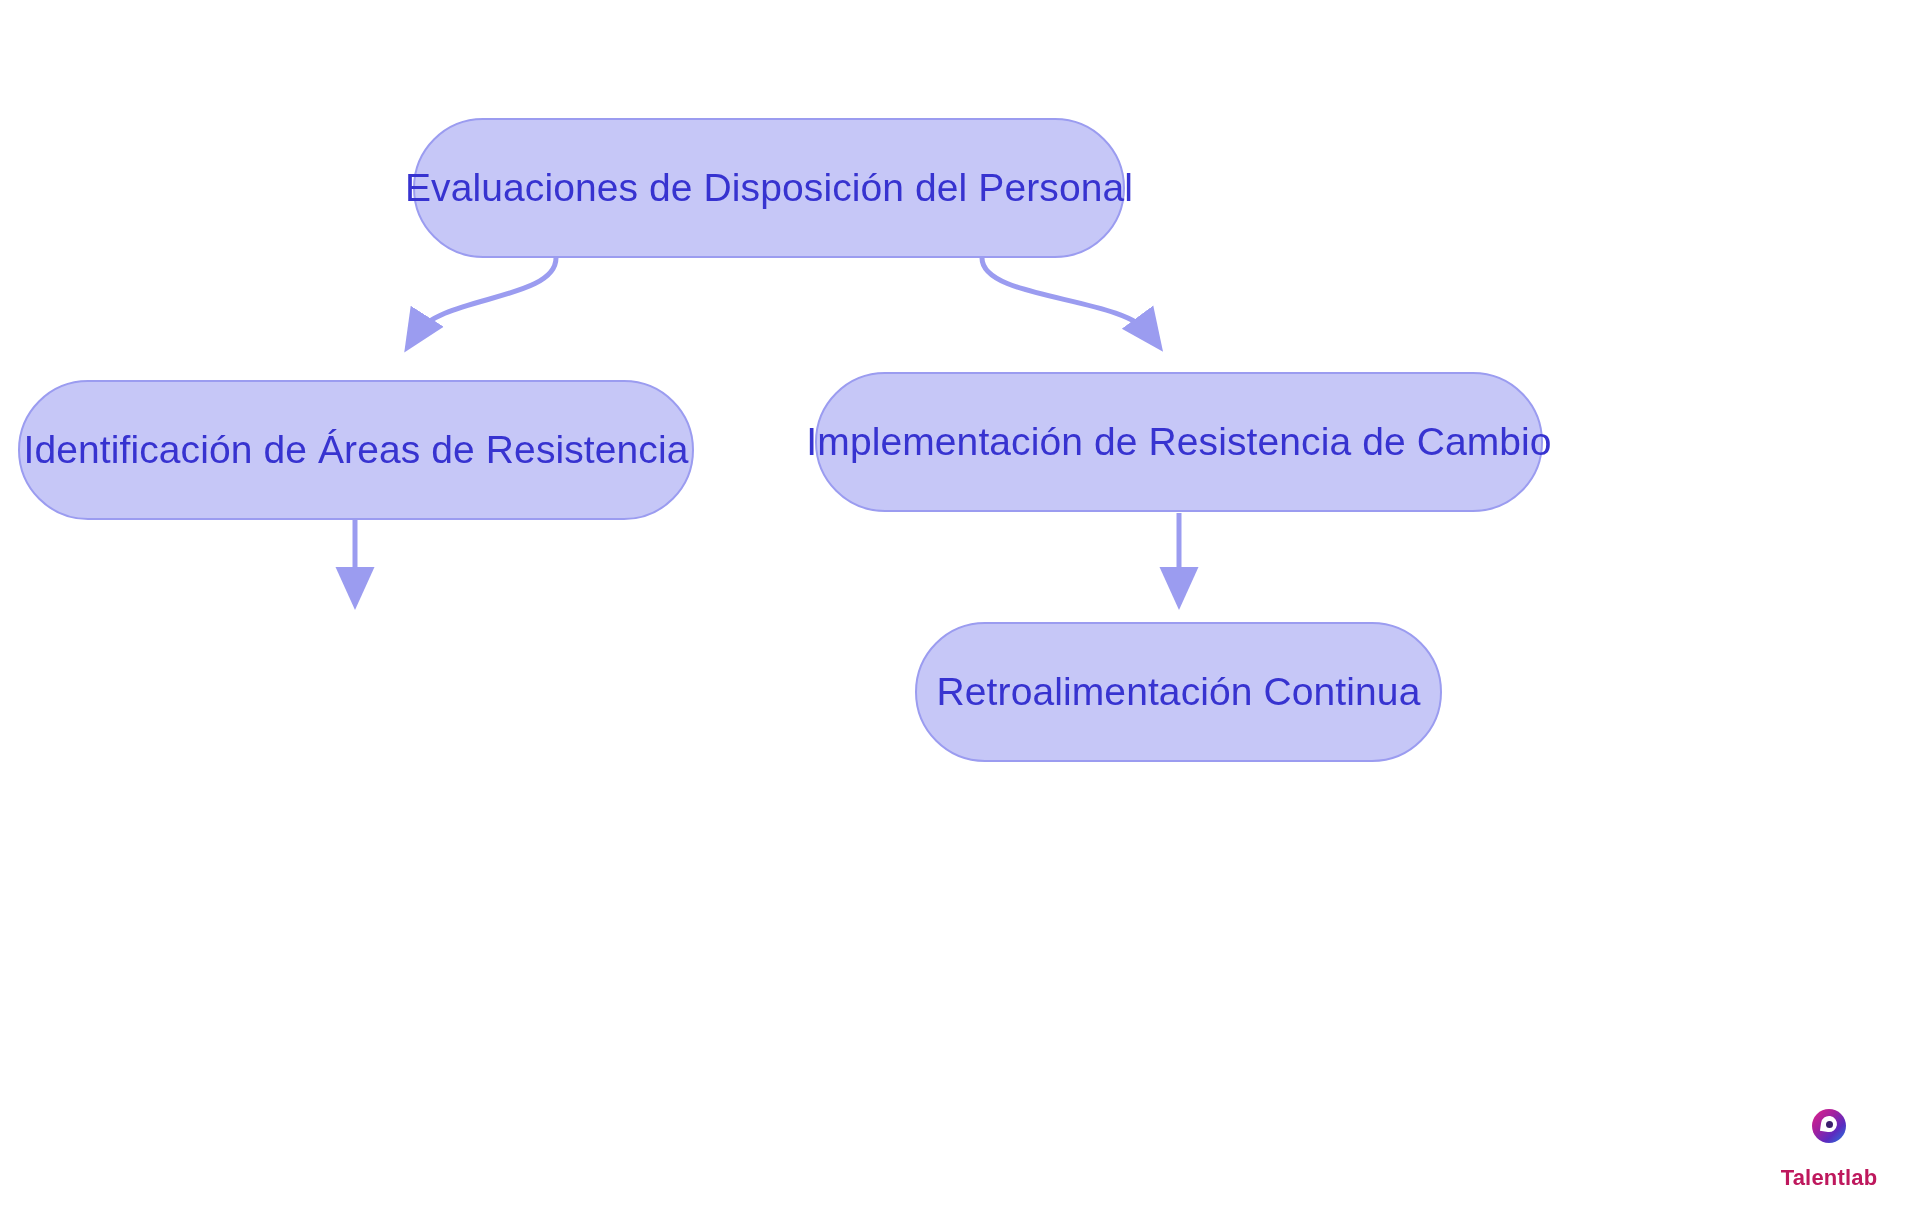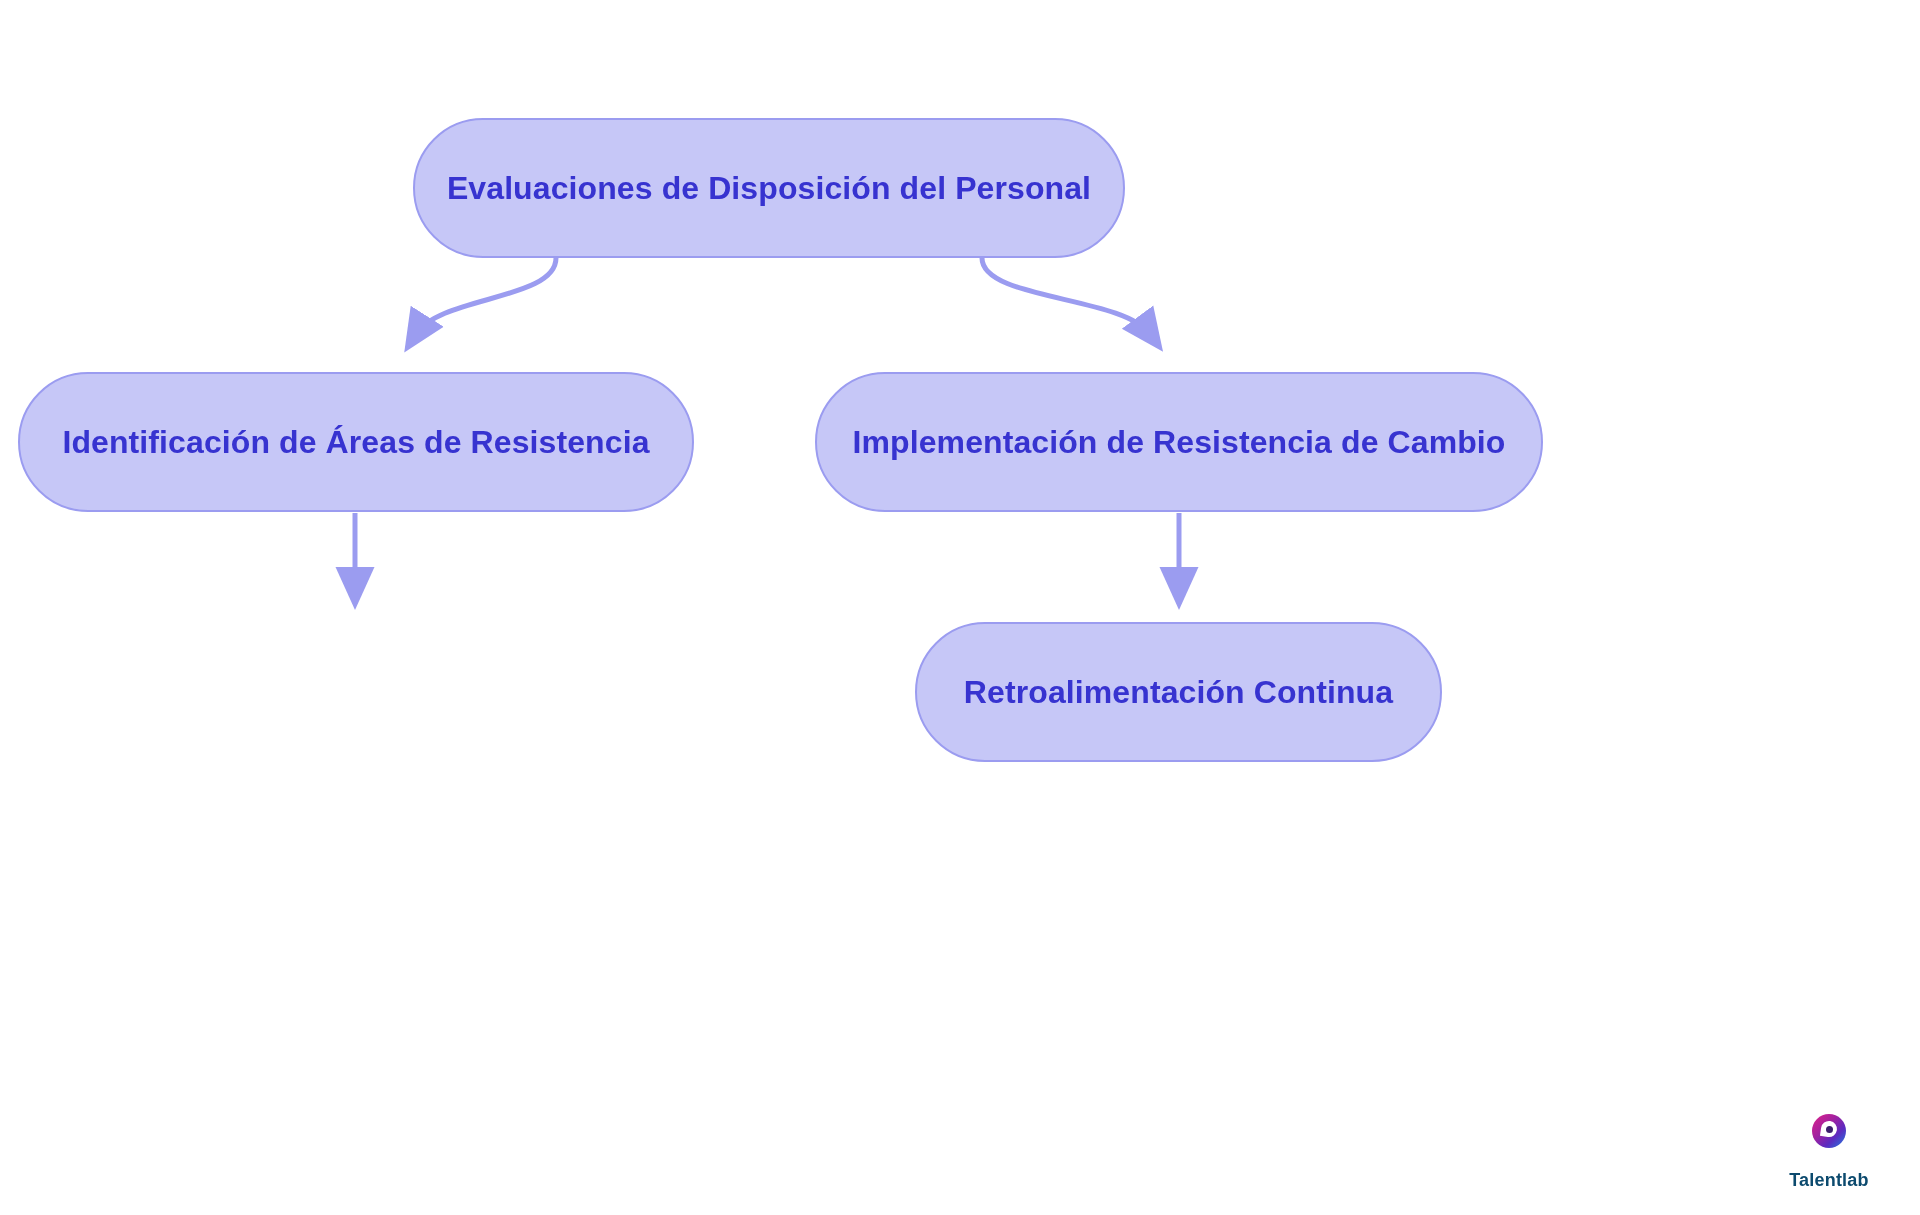--- a/index.html
+++ b/index.html
@@ -33,32 +33,32 @@
     border: 2px solid #9b9cf0;
     border-radius: 72px;
     display: flex;
     align-items: center;
     justify-content: center;
     z-index: 2;
   }
   .node-label {
     color: #3733d0;
     font-family: "Liberation Sans", sans-serif;
-    font-size: 32px;
-    font-weight: 700;
+    font-size: 39px;
+    font-weight: 400;
     letter-spacing: 0.1px;
     line-height: 1.2;
     text-align: center;
     white-space: nowrap;
     padding: 0 18px;
   }
 
   
   #node-root        { left: 413px;  top: 118px; width: 712px;  height: 140px; }
-  #node-resistance  { left: 18px;   top: 372px; width: 676px;  height: 140px; }
+  #node-resistance  { left: 18px;   top: 380px; width: 676px;  height: 140px; }
   #node-strategies  { left: 815px;  top: 372px; width: 728px;  height: 140px; }
   #node-dei         { left: 144px;  top: 622px; width: 421px;  height: 140px; }
   #node-feedback    { left: 915px;  top: 622px; width: 527px;  height: 140px; }
 
   
   #brand {
     position: absolute;
     right: 36px;
     bottom: 24px;
     width: 110px;
@@ -92,23 +92,23 @@
     left: 14px;
     top: 12px;
     width: 7px;
     height: 7px;
     border-radius: 50%;
     background: #3b1f6e;
     z-index: 2;
   }
   #brand-name {
     margin-top: 22px;
-    color: #0c4a6e;
+    color: #be185d;
     font-family: "Liberation Sans", sans-serif;
-    font-size: 18px;
+    font-size: 22px;
     font-weight: bold;
     letter-spacing: 0.2px;
     white-space: nowrap;
   }
 </style>
 </head>
 <body>
 
 <div id="canvas">
 

